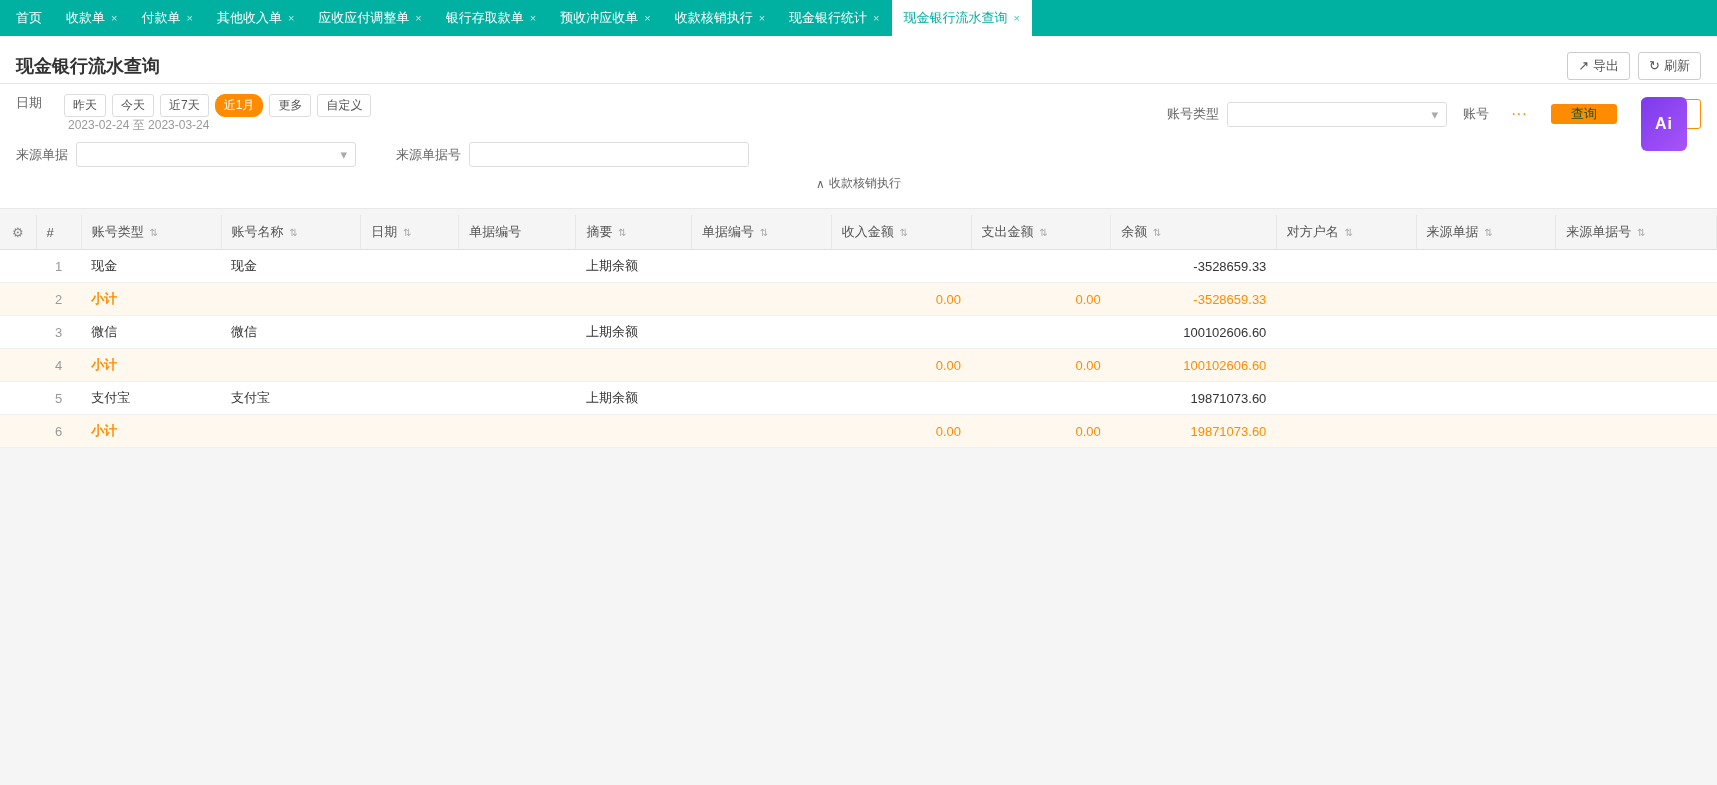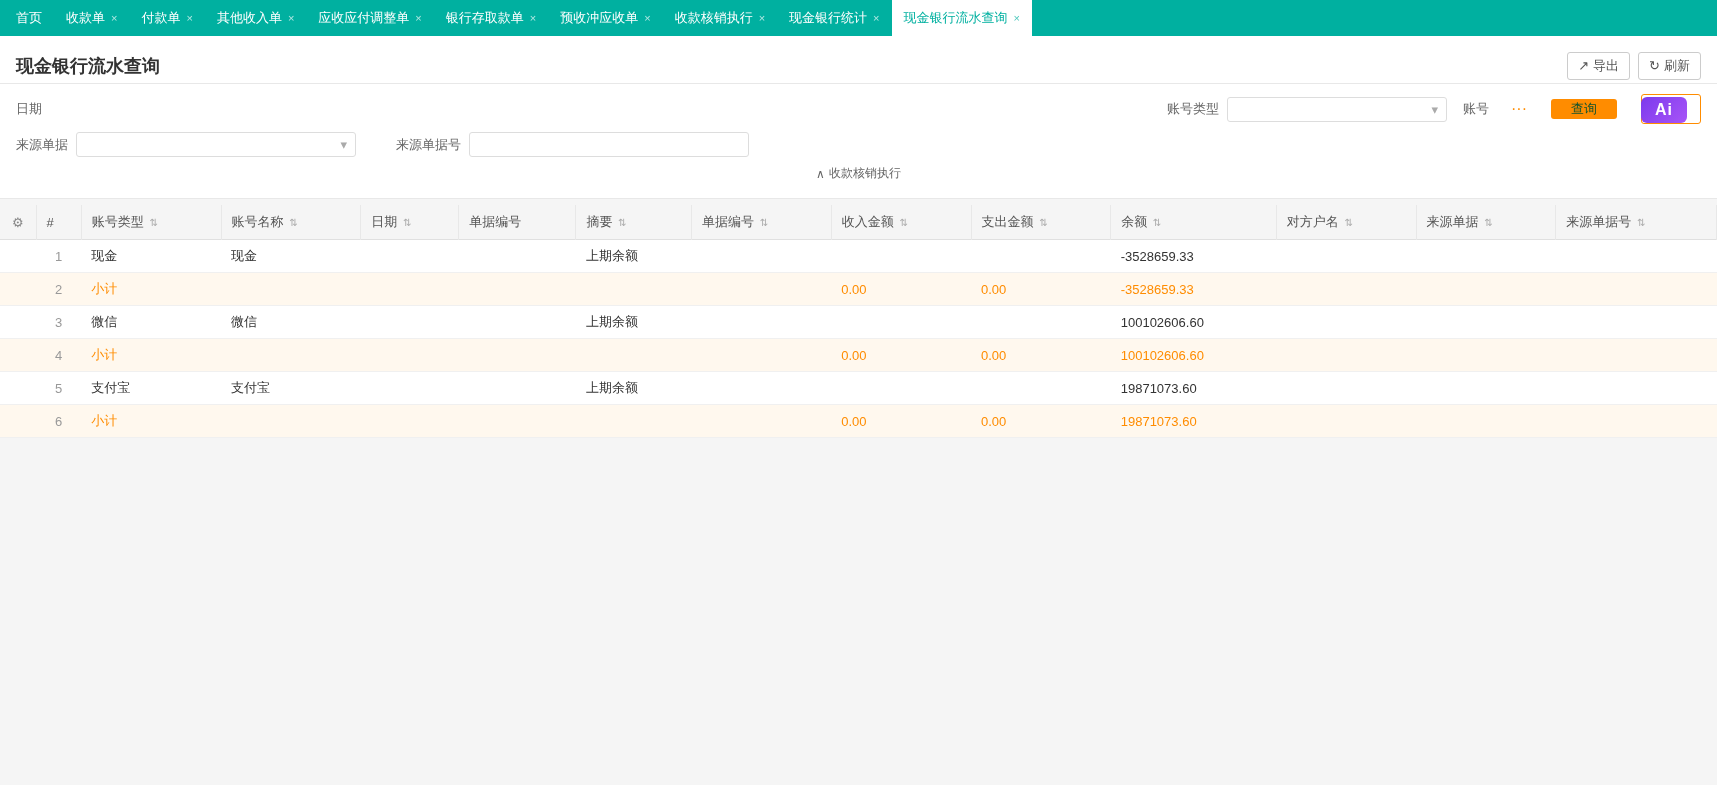--- a/index.html
+++ b/index.html
@@ -219,39 +219,39 @@
       border-bottom: 1px solid #f0f0f0;
     }
     tbody tr.subtotal {
       background: #fff8ee;
       color: #ff8c00;
     }
     tbody td {
       padding: 7px 10px;
       white-space: nowrap;
     }
-    .td-right { }
+    .td-right { text-align: right; }
     .td-center { text-align: center; }
     .row-num { color: #999; }
-    .subtotal-label { color: #ff8c00; }
+    .subtotal-label { color: #ff8c00; font-weight: bold; }
     .gear-col {
       width: 36px;
       text-align: center;
     }
 
     
     .ai-badge {
       position: fixed;
       top: 97px;
       right: 30px;
       background: linear-gradient(135deg, #7c3aed, #a855f7);
       color: #fff;
       font-size: 16px;
       font-weight: bold;
-      padding: 4px 14px;
+      padding: 18px 14px;
       border-radius: 6px;
       letter-spacing: 1px;
     }
   </style>
 </head>
 <body>
 
 <div class="top-nav">
 
 <div class="nav-item">首页</div>
@@ -278,20 +278,31 @@
       <span>刷新</span>
     </button>
   </div>
 </div>
 
 <div class="filter-area">
   <div class="filter-row">
 
     <div style="display:flex;align-items:flex-start;gap:8px;">
       <span class="filter-label">日期</span>
+      <div>
+        <div class="date-shortcuts" id="date-shortcuts-container">
+            <button class="date-btn">昨天</button>
+            <button class="date-btn">今天</button>
+            <button class="date-btn">近7天</button>
+            <button class="date-btn active-date">近1月</button>
+            <button class="date-btn">更多</button>
+            <button class="date-btn">自定义</button>
+          </div>
+        <div class="date-range-text">2023-02-24 至 2023-03-24</div>
+      </div>
     </div>
 
     <div style="flex:1"></div>
 
     <div class="filter-group">
       <span class="filter-label">账号类型</span>
       <div class="filter-select" style="min-width:220px;">
         <span></span>
         <span style="color:#aaa;">▾</span>
       </div>

